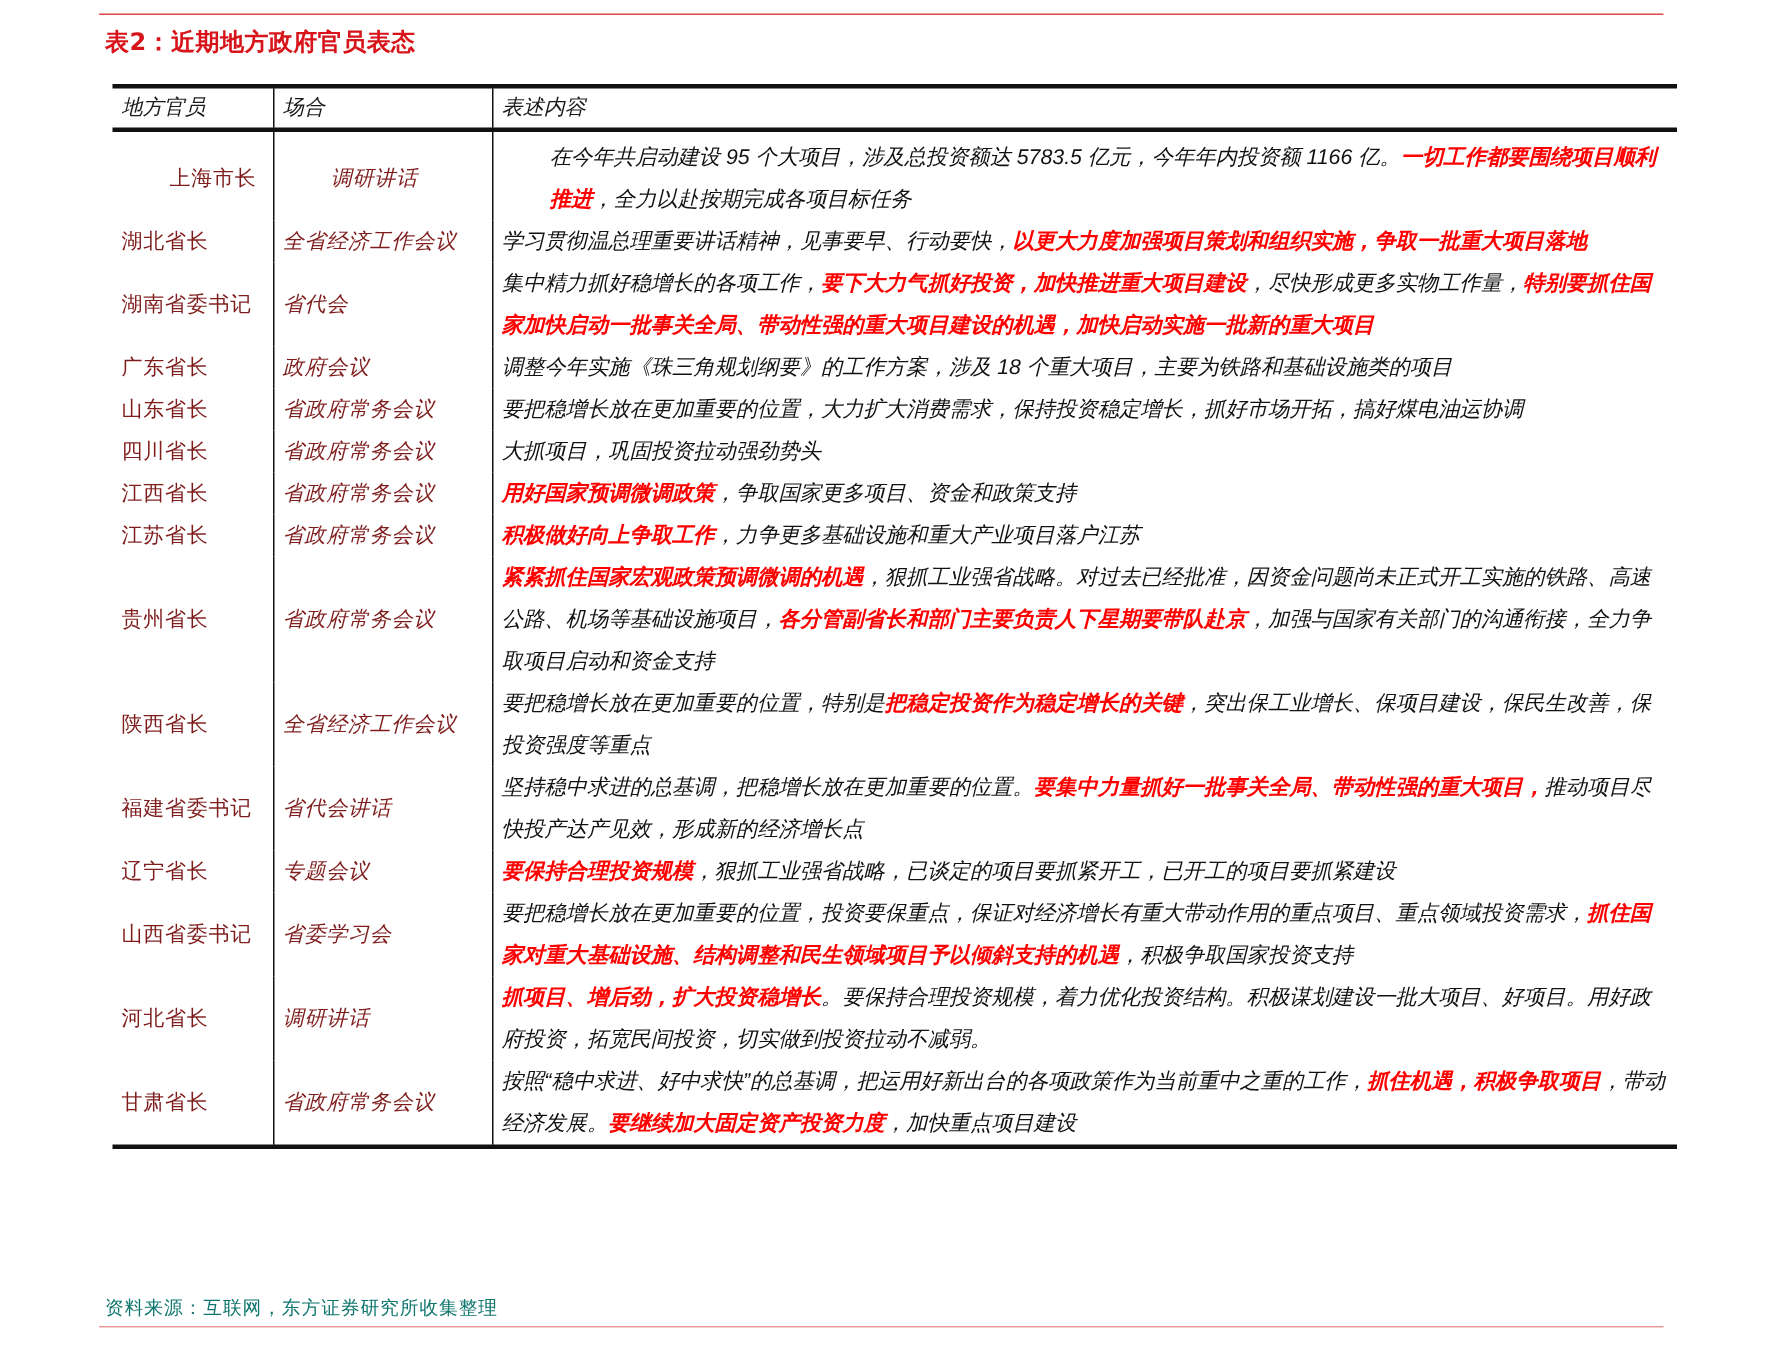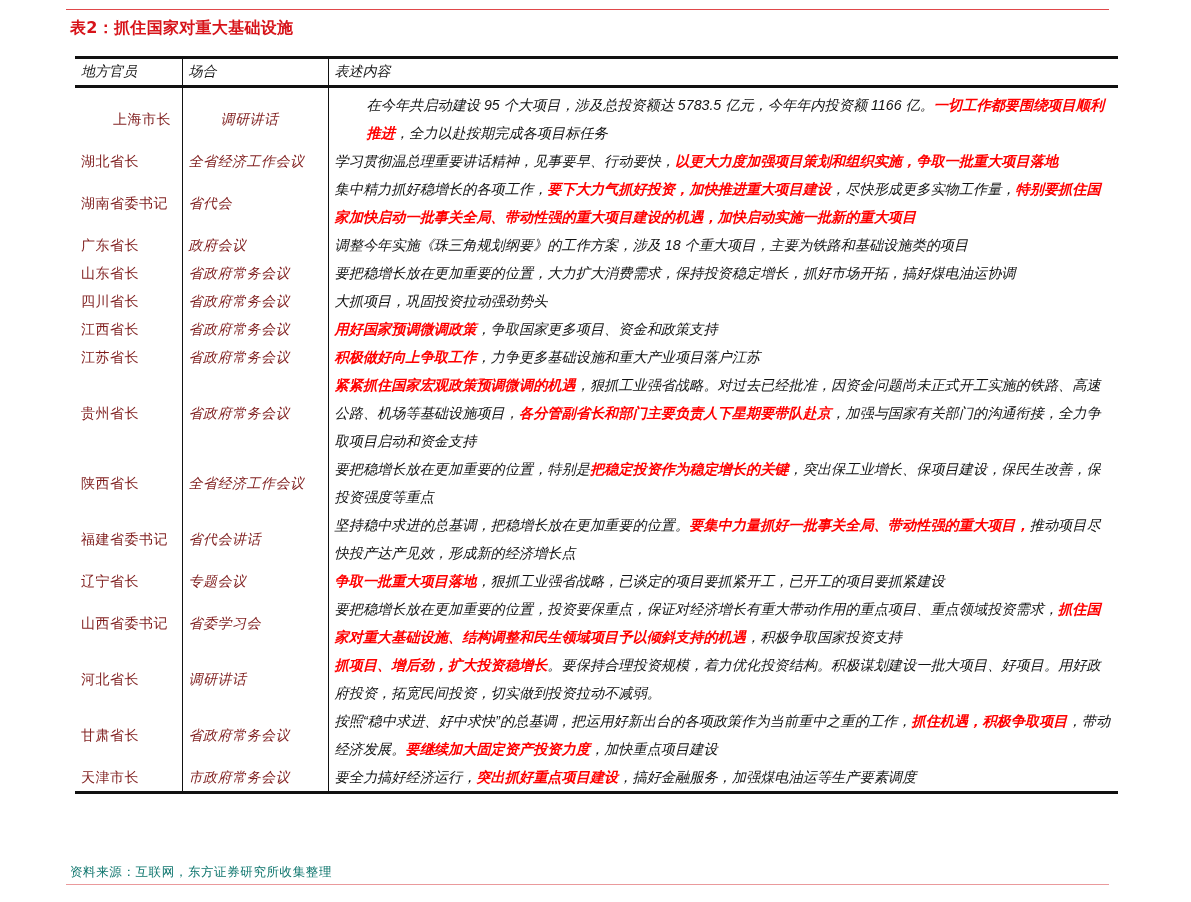--- a/index.html
+++ b/index.html
@@ -108,21 +108,21 @@
       width: 1043px;
       height: 0;
       border-top: 1px solid #ea9a9c;
     }
   </style>
 </head>
 <body>
 
 <div class="top-rule"></div>
 
-<div class="title">表2：抓住国家对重大基础设施</div>
+<div class="title">表2：近期地方政府官员表态</div>
 
 <div class="table-wrap">
   <table>
     <colgroup>
       <col class="c1">
       <col class="c2">
       <col class="c3">
     </colgroup>
     <thead>
       <tr>
@@ -183,40 +183,35 @@
           <td class="statement"><span>要把稳增长放在更加重要的位置，特别是</span><span class="hl">把稳定投资作为稳定增长的关键</span><span>，突出保工业增长、保项目建设，保民生改善，保投资强度等重点</span></td>
         </tr>
         <tr>
           <td class="official">福建省委书记</td>
           <td class="occasion">省代会讲话</td>
           <td class="statement"><span>坚持稳中求进的总基调，把稳增长放在更加重要的位置。</span><span class="hl">要集中力量抓好一批事关全局、带动性强的重大项目，</span><span>推动项目尽快投产达产见效，形成新的经济增长点</span></td>
         </tr>
         <tr>
           <td class="official">辽宁省长</td>
           <td class="occasion">专题会议</td>
-          <td class="statement"><span class="hl">争取一批重大项目落地</span><span>，狠抓工业强省战略，已谈定的项目要抓紧开工，已开工的项目要抓紧建设</span></td>
+          <td class="statement"><span class="hl">要保持合理投资规模</span><span>，狠抓工业强省战略，已谈定的项目要抓紧开工，已开工的项目要抓紧建设</span></td>
         </tr>
         <tr>
           <td class="official">山西省委书记</td>
           <td class="occasion">省委学习会</td>
           <td class="statement"><span>要把稳增长放在更加重要的位置，投资要保重点，保证对经济增长有重大带动作用的重点项目、重点领域投资需求，</span><span class="hl">抓住国家对重大基础设施、结构调整和民生领域项目予以倾斜支持的机遇</span><span>，积极争取国家投资支持</span></td>
         </tr>
         <tr>
           <td class="official">河北省长</td>
           <td class="occasion">调研讲话</td>
           <td class="statement"><span class="hl">抓项目、增后劲，扩大投资稳增长</span><span>。要保持合理投资规模，着力优化投资结构。积极谋划建设一批大项目、好项目。用好政府投资，拓宽民间投资，切实做到投资拉动不减弱。</span></td>
         </tr>
         <tr>
           <td class="official">甘肃省长</td>
           <td class="occasion">省政府常务会议</td>
           <td class="statement"><span>按照“稳中求进、好中求快”的总基调，把运用好新出台的各项政策作为当前重中之重的工作，</span><span class="hl">抓住机遇，积极争取项目</span><span>，带动经济发展。</span><span class="hl">要继续加大固定资产投资力度</span><span>，加快重点项目建设</span></td>
         </tr>
-        <tr>
-          <td class="official">天津市长</td>
-          <td class="occasion">市政府常务会议</td>
-          <td class="statement"><span>要全力搞好经济运行，</span><span class="hl">突出抓好重点项目建设</span><span>，搞好金融服务，加强煤电油运等生产要素调度</span></td>
-        </tr>
       </tbody>
   </table>
 </div>
 
 <div class="source">资料来源：互联网，东方证券研究所收集整理</div>
 <div class="bottom-rule"></div>
 
 </body></html>

